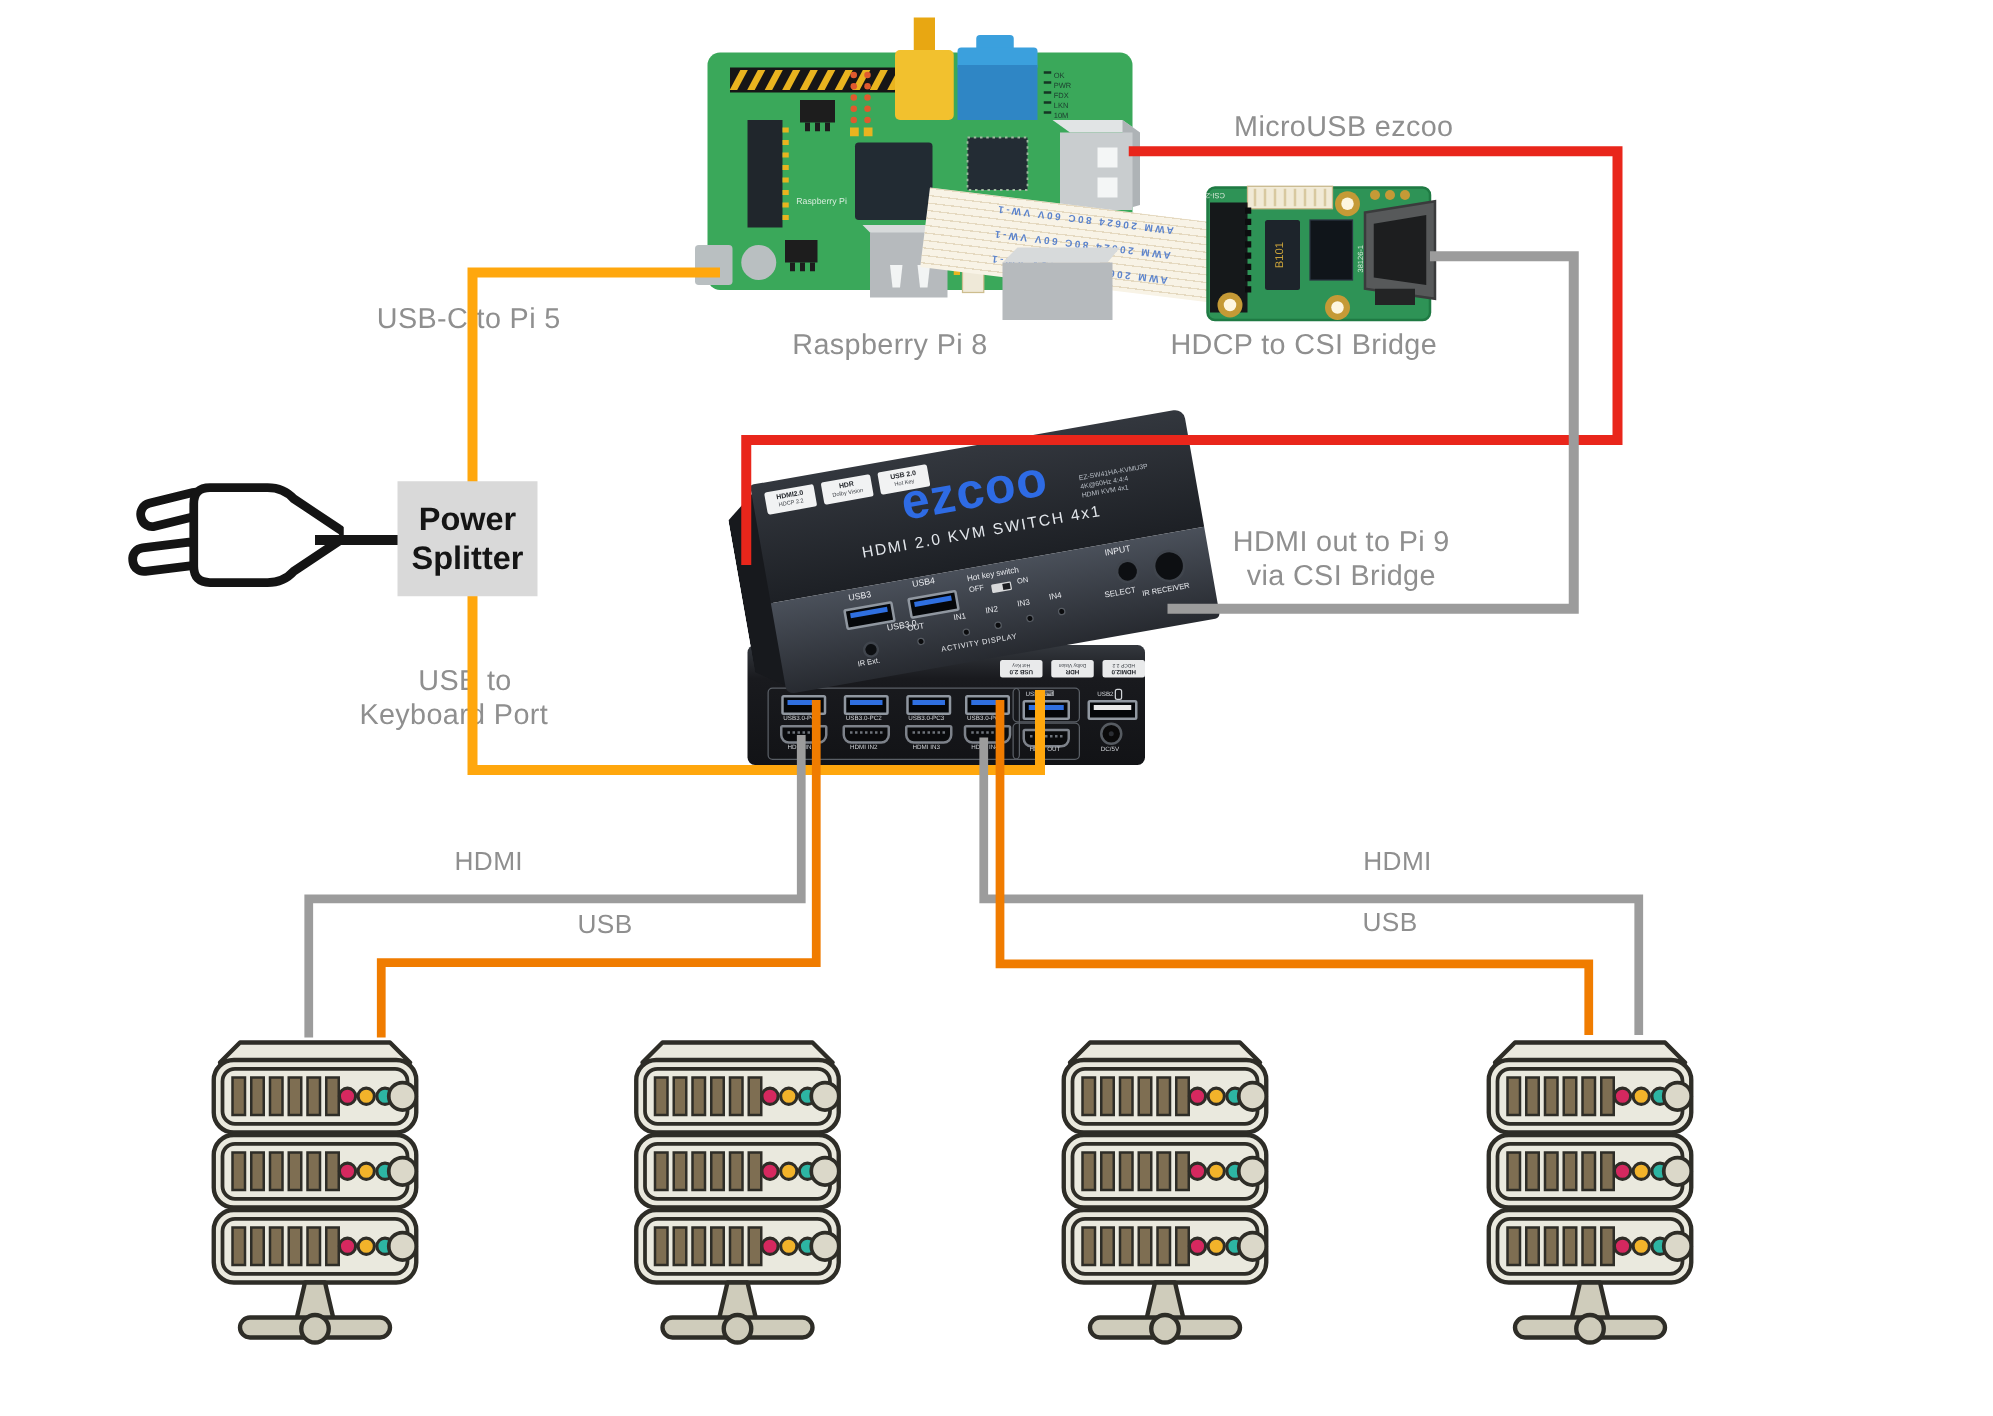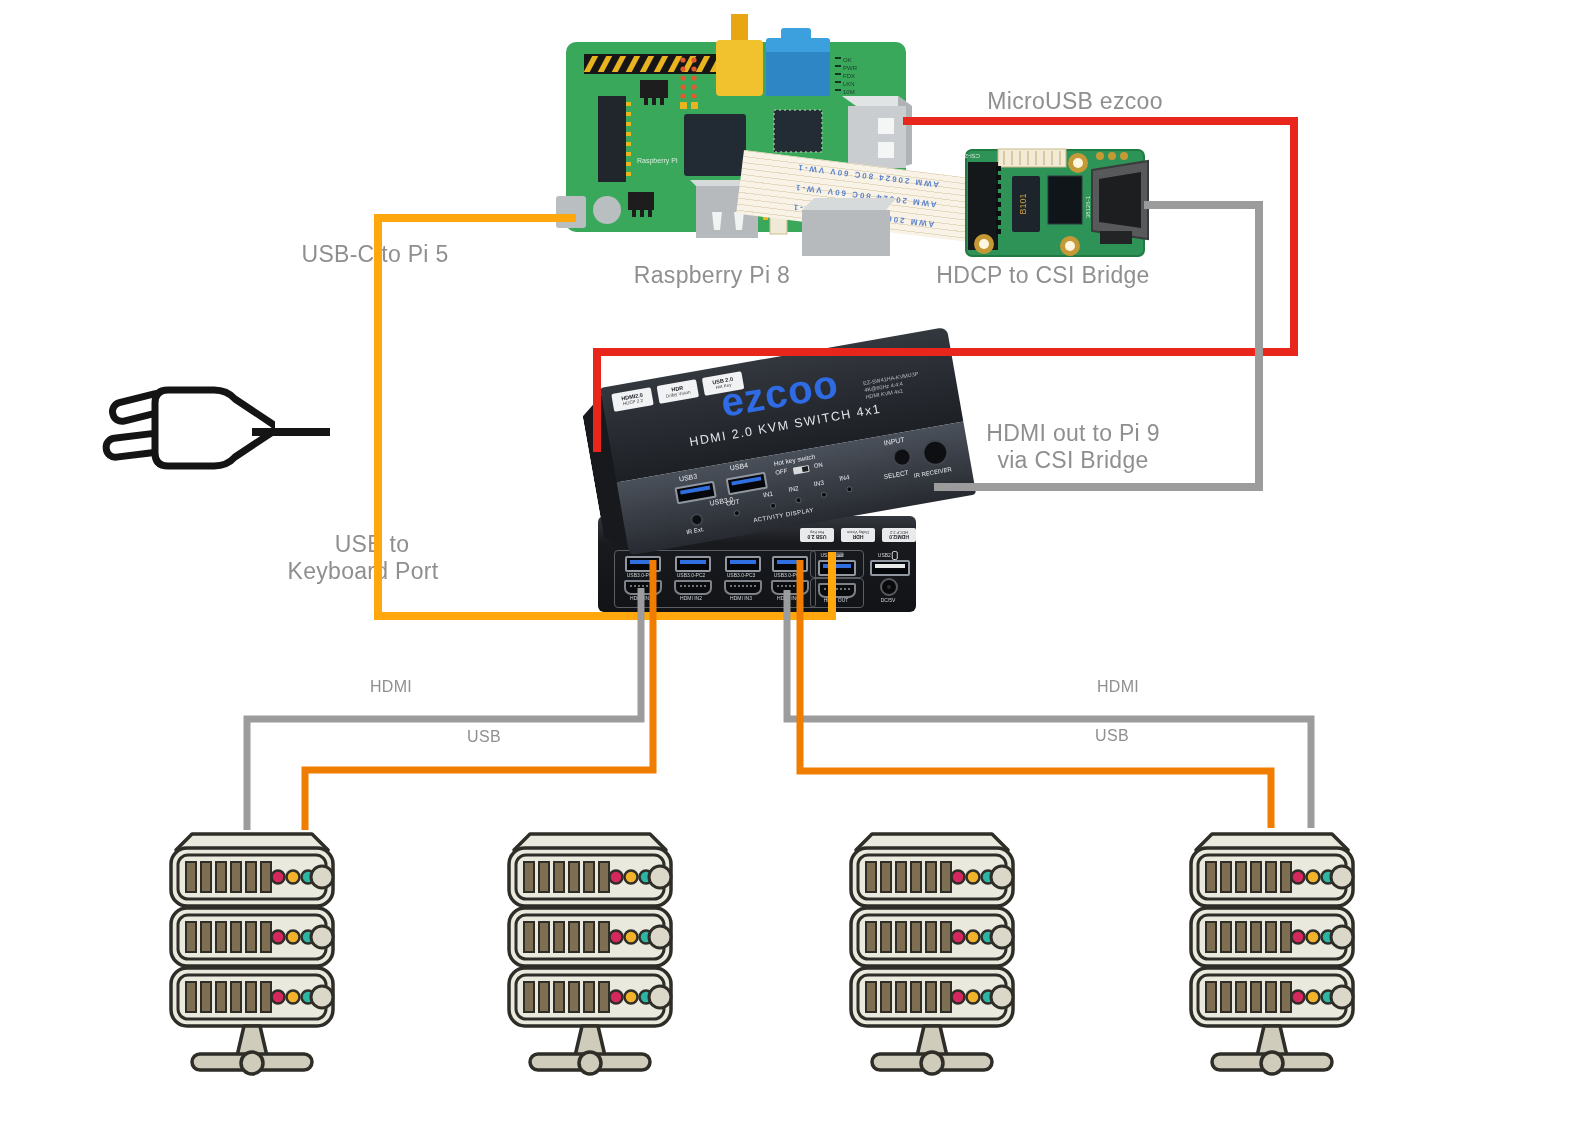--- a/index.html
+++ b/index.html
@@ -1,21 +1,21 @@
 <!DOCTYPE html>
 <html><head>
 <meta charset="utf-8">
 <style>
   html,body{margin:0;padding:0;background:#fff;}
   #canvas{position:relative;width:1594px;height:1133px;background:#ffffff;overflow:hidden;
           font-family:"Liberation Sans",sans-serif;}
   .abs{position:absolute;}
   .lbl{position:absolute;transform:translateX(-50%);color:#8f8f8f;font-size:23px;
        white-space:nowrap;z-index:10;letter-spacing:.3px;}
-  .lbl.sm{font-size:16px;}
+  .lbl.sm{font-size:21px;}
   
   #splitter{position:absolute;left:318px;top:385px;width:112px;height:92px;background:#d9d9d9;
             z-index:50;display:flex;flex-direction:column;align-items:center;justify-content:center;
             font-weight:bold;color:#151515;font-size:26px;line-height:31px;}
   
   #ribbon{position:absolute;left:744px;top:150px;width:252px;height:64px;background:#f8f3e6;
           transform:rotate(7deg);transform-origin:0 0;z-index:3;overflow:hidden;
           background-image:repeating-linear-gradient(180deg,rgba(205,185,145,.45) 0 1px,transparent 1px 6px);}
   #ribbon .rrow{display:block;transform:rotate(180deg);color:#5b83cc;font-size:8px;font-weight:bold;
           letter-spacing:2px;white-space:nowrap;line-height:20px;text-align:center;}
@@ -375,20 +375,24 @@
     <span class="ft" style="left:128px;top:58px;font-size:6px;letter-spacing:.5px">ACTIVITY DISPLAY</span>
 
     <span class="ft" style="left:270px;top:4px;font-size:7px">INPUT</span>
     <div class="rbtn" style="left:276px;top:15px;width:15px;height:15px"></div>
     <span class="ft" style="left:264px;top:37px;font-size:6.5px">SELECT</span>
     <div class="rbtn" style="left:306px;top:13px;width:22px;height:22px"></div>
     <span class="ft" style="left:294px;top:42px;font-size:6px">IR RECEIVER</span>
   </div>
 </div>
 
+<div id="splitter">
+  <div>Power</div>
+  <div>Splitter</div>
+</div>
 
 <svg width="0" height="0" style="position:absolute">
   <defs>
     <g id="server-sym">
       <polygon points="26,8 146,8 162,24 10,24" fill="#eae9de" stroke="#2e2d27" stroke-width="3.5" stroke-linejoin="round"></polygon>
       <g>
         <rect x="5" y="22" width="162" height="58" rx="16" fill="#eae9de" stroke="#2e2d27" stroke-width="3.5"></rect>
         <rect x="12" y="29" width="148" height="44" rx="10" fill="none" stroke="#2e2d27" stroke-width="3"></rect>
         <g fill="#7e6e52" stroke="#2e2d27" stroke-width="2">
           <rect x="20" y="36" width="10" height="30"></rect>

